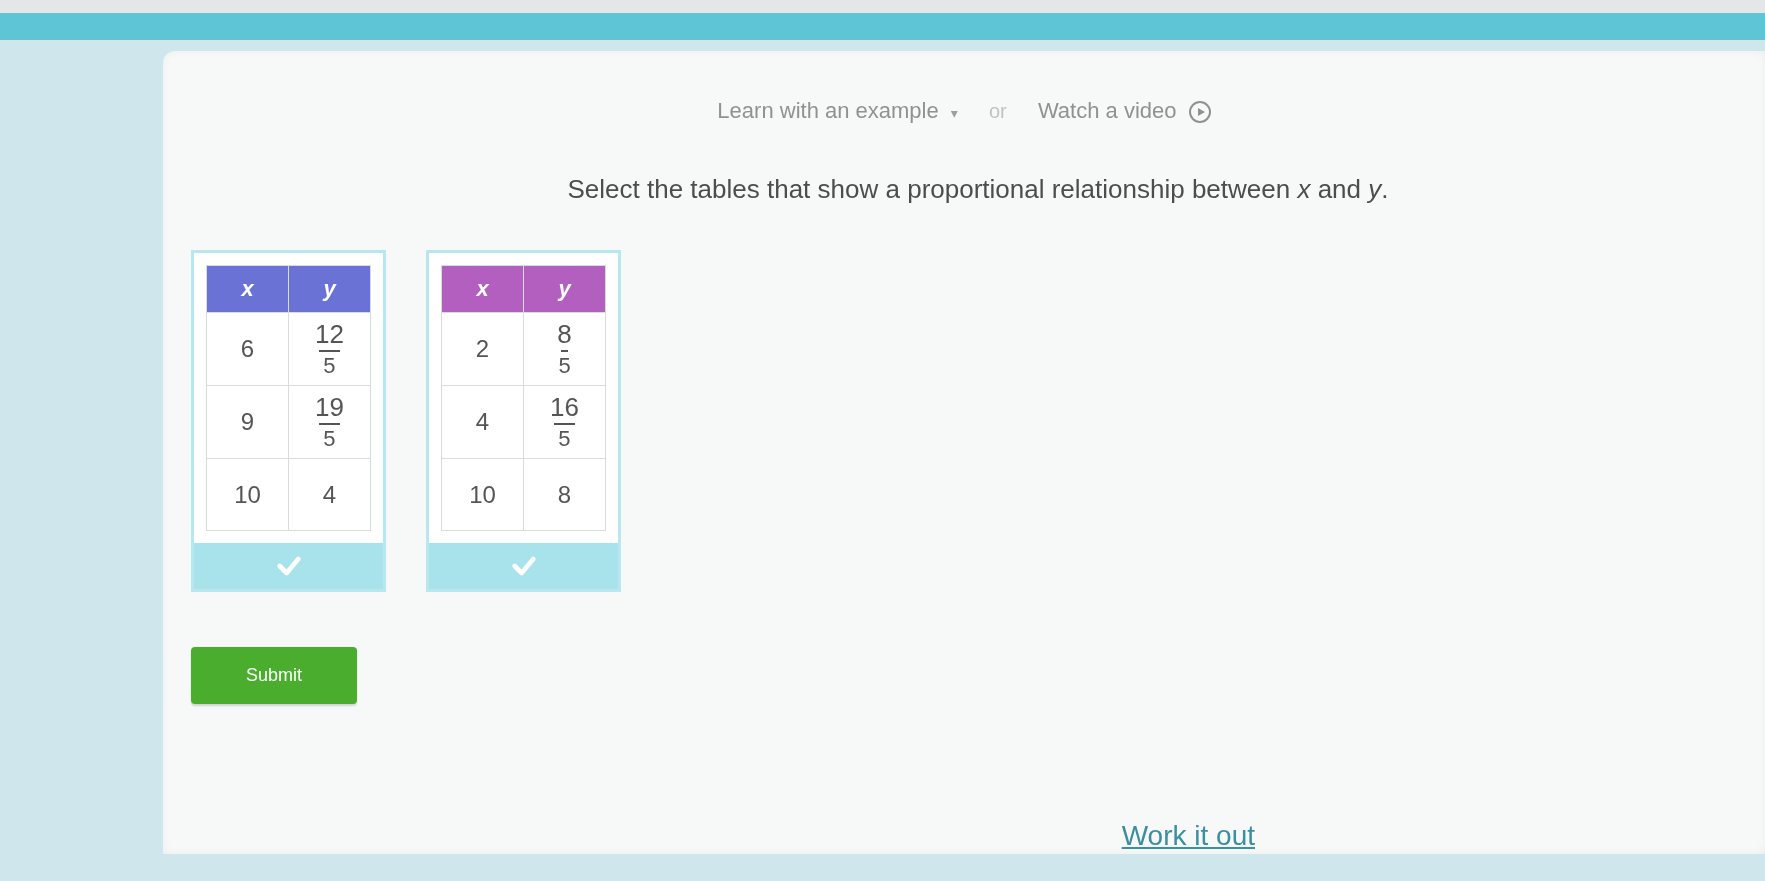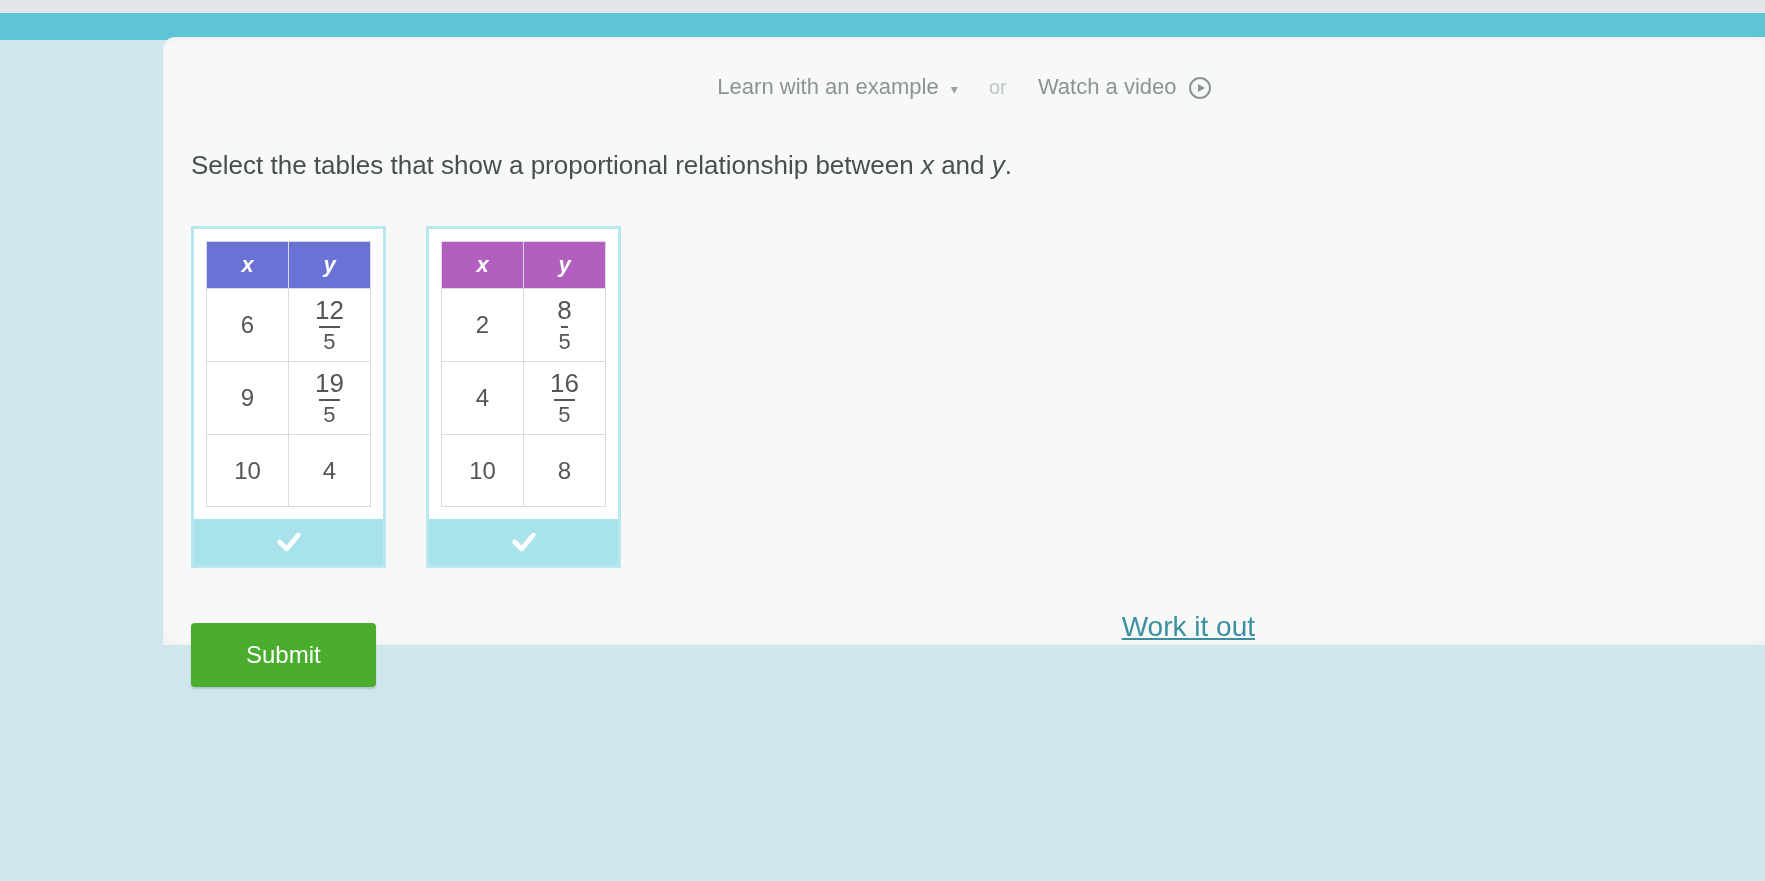--- a/index.html
+++ b/index.html
@@ -14,26 +14,26 @@
     height: 13px;
     background: #e4e7e9;
   }
   .top-bar {
     height: 27px;
     background: #5ec5d6;
   }
   .main-panel {
     position: absolute;
     left: 163px;
-    top: 37px;
+    top: 51px;
     width: 1602px;
-    height: 608px;
+    height: 803px;
     background: #f7f9f9;
     border-radius: 12px 0 0 0;
-    padding: 37px 0 0 0;
+    padding: 47px 0 0 0;
     box-shadow: 0 0 8px rgba(0,0,0,0.05) inset;
   }
   .help-row {
     text-align: center;
     font-size: 22px;
     color: #9ba09f;
   }
   .help-row .sep {
     display: inline-block;
     margin: 0 25px;
@@ -67,20 +67,21 @@
     top: 5px;
     width: 0; height: 0;
     border-left: 7px solid #8e9291;
     border-top: 4px solid transparent;
     border-bottom: 4px solid transparent;
   }
   .question {
     margin: 50px 0 0 28px;
     font-size: 26px;
     color: #4a4f4e;
+    text-align: center;
   }
   .question .it { font-style: italic; }
   .tables-row {
     display: flex;
     gap: 40px;
     margin: 45px 0 0 28px;
   }
   .tbl-card {
     border: 3px solid #b8e7ef;
     background: #fff;
@@ -127,21 +128,21 @@
     display: flex;
     align-items: center;
     justify-content: center;
   }
   .check-bar svg { width: 28px; height: 28px; }
   .submit-btn {
     display: inline-block;
     margin: 55px 0 0 28px;
     background: #4aad2e;
     color: #fefffe;
-    font-size: 24px;
+    font-size: 18px;
     padding: 18px 55px;
     border: none;
     border-radius: 4px;
     cursor: pointer;
     box-shadow: 0 2px 2px rgba(0,0,0,0.15);
   }
   .work-it-out {
     position: absolute;
     right: 510px;
     bottom: 2px;

